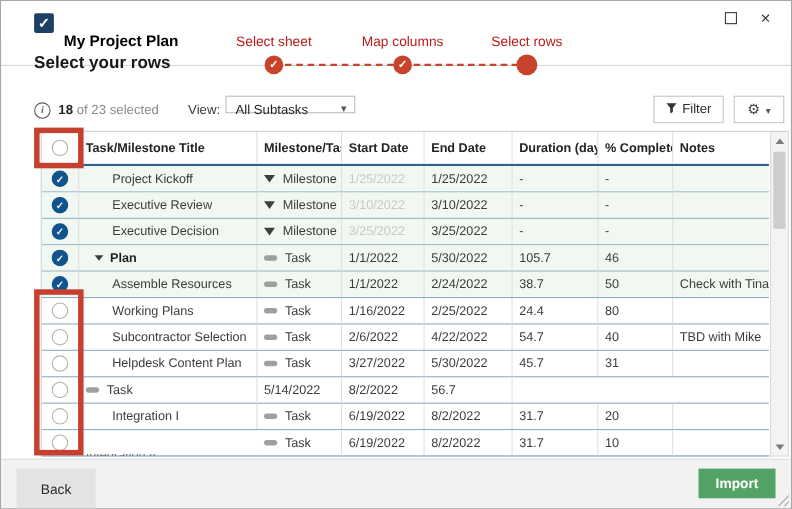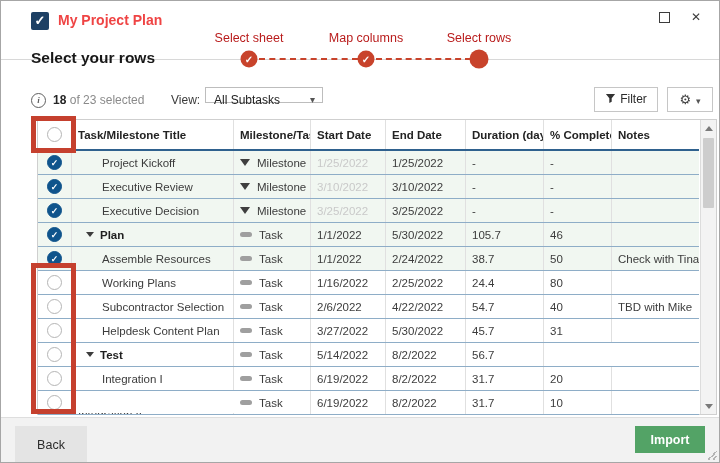--- a/index.html
+++ b/index.html
@@ -2,21 +2,21 @@
 <html><head>
 <meta charset="utf-8">
 <style>
   html,body{margin:0;padding:0;background:#d9d9d9;font-family:"Liberation Sans",sans-serif;}
   .window{position:relative;width:718px;height:461px;background:#fff;border:1px solid #a6a6a6;overflow:hidden;
           -webkit-user-select:none;user-select:none;}
   
   .titlebar{position:absolute;left:0;top:0;width:100%;height:34px;background:#fff;}
   .app-logo{position:absolute;left:30px;top:11px;width:18px;height:18px;background:#1d4064;border-radius:2px;
             color:#fff;font-size:13px;font-weight:bold;text-align:center;line-height:18px;}
-  .app-title{position:absolute;left:57px;top:11px;font-size:14px;font-weight:bold;color:#ef4444;}
+  .app-title{position:absolute;left:57px;top:28px;font-size:14px;font-weight:bold;color:#000000;}
   .win-btn{position:absolute;top:5px;width:26px;height:22px;text-align:center;line-height:22px;color:#3c3c3c;cursor:pointer;}
   .btn-max{right:42px;}
   .btn-max .sq{display:inline-block;width:9px;height:9px;border:1px solid #3c3c3c;vertical-align:middle;}
   .btn-close{right:10px;font-size:12px;}
   
   .stepper{position:absolute;left:0;top:28px;width:100%;height:42px;}
   .step-baseline{position:absolute;left:0;right:0;top:30px;height:1px;background:#d8d8d8;}
   .step-dash{position:absolute;top:29px;border-top:2px dashed #c8432b;}
   .dash-1{left:258px;width:99px;}
   .dash-2{left:375px;width:95px;}
@@ -279,24 +279,20 @@
     <div class="cell c-end">5/30/2022</div>
     <div class="cell c-dur">45.7</div>
     <div class="cell c-comp">31</div>
     <div class="cell c-notes"></div>
   </div>
 
   <div class="trow">
     <div class="cell c-check">
               <span class="cb cb-off"></span>
             </div>
-    <div class="cell c-title" style="padding-left: 14px;">
-              <span class="expand"></span>
-              <span class="ttl t-bold">Test</span>
-            </div>
     <div class="cell c-type">
               <span class="ticon task-icon"></span>
               <span class="typ">Task</span>
             </div>
     <div class="cell c-start">5/14/2022</div>
     <div class="cell c-end">8/2/2022</div>
     <div class="cell c-dur">56.7</div>
     <div class="cell c-notes"></div>
   </div>
 

